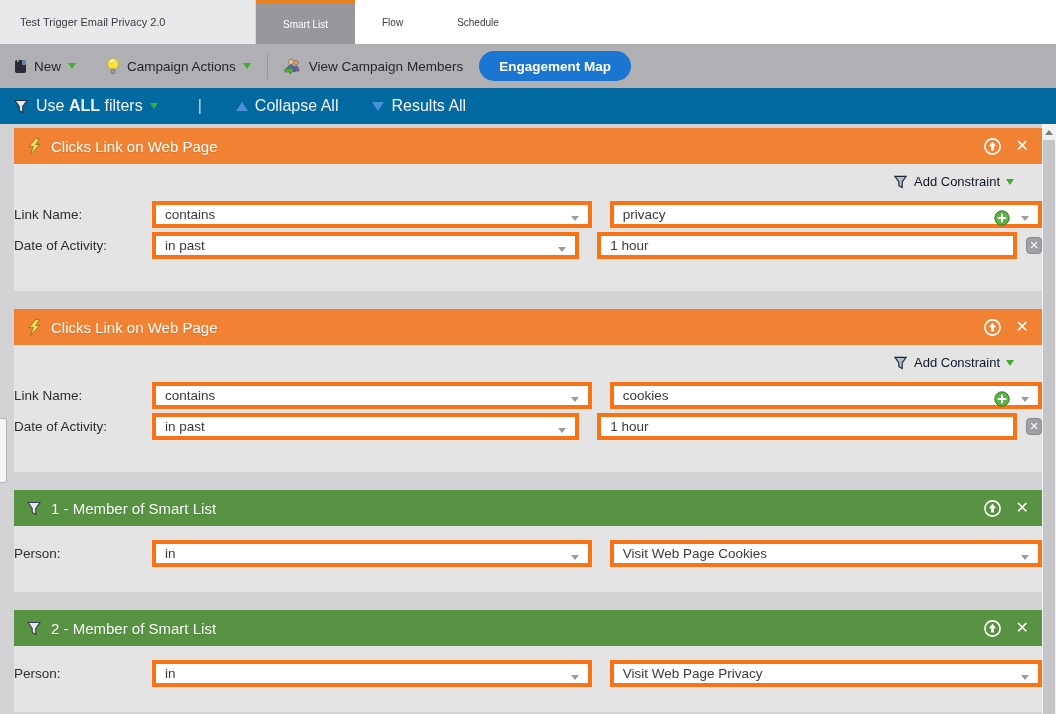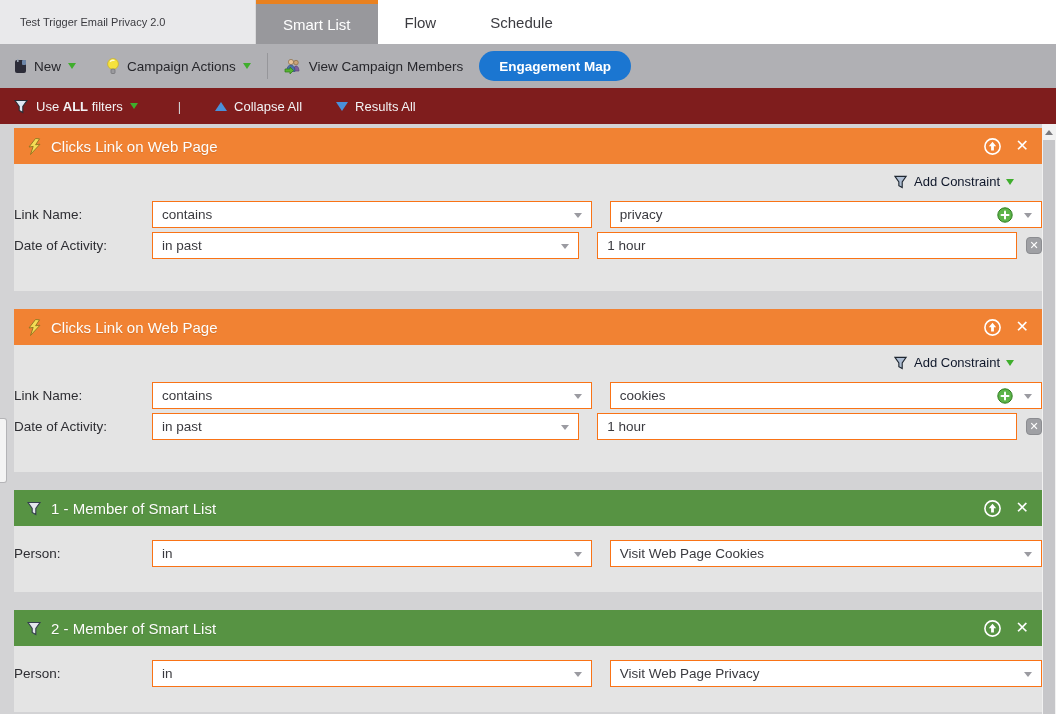--- a/index.html
+++ b/index.html
@@ -3,35 +3,35 @@
 <meta charset="utf-8">
 <style>
   * { margin:0; padding:0; box-sizing:border-box; }
   html,body { width:1056px; height:714px; overflow:hidden;
     font-family:"Liberation Sans","DejaVu Sans",sans-serif; background:#fff; }
 
   
   .tabbar { height:44px; display:flex; background:#ffffff; }
   .project-tab { width:256px; background:#e9e9eb; display:flex; align-items:center;
     padding-left:20px; font-size:11px; color:#3b3b40; border-right:1px solid #d9d9db; }
-  .tab { display:flex; align-items:center; padding:0 27px; font-size:15px; color:#3b3b40; cursor:default; }
+  .tab { display:flex; align-items:center; padding:0 27px; font-size:10px; color:#3b3b40; cursor:default; }
   .tab.selected { background:#98989c; color:#fff; border-top:4px solid #e9811f; }
 
   
   .toolbar2 { height:44px; background:#b0b0b4; display:flex; align-items:center; padding:0 14px; }
   .tbtn { display:flex; align-items:center; gap:7px; font-size:13.5px; color:#26262b; cursor:pointer; }
   .tb-gap { width:30px; }
   .v-divider { width:1px; height:26px; background:#96969a; margin:0 16px; }
   .pill-btn { height:30px; border-radius:15px; background:#1b76d1; color:#fff;
     display:flex; align-items:center; padding:0 20px; font-size:13.5px; font-weight:bold;
     border:none; margin-left:16px; cursor:pointer; }
 
   
-  .toolbar3 { height:36px; background:#7f1d1d; display:flex; align-items:center;
-    padding:0 14px; font-size:13px; color:#f2f2f4; }
+  .toolbar3 { height:36px; background:#0369a1; display:flex; align-items:center;
+    padding:0 14px; font-size:16px; color:#f2f2f4; }
   .toolbar3 .tbtn3 { display:flex; align-items:center; gap:7px; color:#f2f2f4; cursor:pointer; }
   .bar-sep { color:#d4d4d6; margin:0 34px 0 40px; }
   .bold { font-weight:bold; }
 
   
   .content { position:relative; height:590px; background:#d3d3d5; padding:4px 14px 0 14px; }
   .card { width:1028px; margin-bottom:18px; }
   .card-header { height:36px; display:flex; align-items:center; padding:0 13px; color:#fdfdfb; font-size:15px; }
   .card-header.orange { background:#f18233; }
   .card-header.green  { background:#579343; }
@@ -41,21 +41,21 @@
   .close-x { color:#fff; font-size:16px; font-weight:bold; line-height:1; }
 
   .card-body { background:#e4e4e4; padding-bottom:32px; }
   .card-body.short { padding:10px 0 25px; }
   .constraint-line { display:flex; justify-content:flex-end; align-items:center; gap:6px;
     padding:10px 28px 8px 0; font-size:13px; color:#0f172a; cursor:pointer; }
 
   .form-row { display:flex; align-items:center; margin-top:4px; }
   .form-label { width:132px; flex-shrink:0; margin-right:6px;
     font-size:13.5px; color:#2e2e33; }
-  .field { position:relative; height:27px; background:#fff; border:1px solid #f97316;
+  .field { position:relative; height:27px; background:#fff; border:4px solid #f97316;
     display:flex; align-items:center; padding:0 13px 0 9px; font-size:13.5px; color:#3a3a3f; }
   .field.op  { width:462px; }
   .field.val { width:454px; margin-left:18px; }
   .caret-down { position:absolute; right:9px; top:11px; width:0; height:0;
     border-left:4px solid transparent; border-right:4px solid transparent;
     border-top:5px solid #9b9ba1; }
   .plus-wrap { position:absolute; right:28px; top:5px; }
   .caret-green { width:0; height:0; border-left:4px solid transparent;
     border-right:4px solid transparent; border-top:6px solid #3fae2c; }
   .caret-blue-up { width:0; height:0; border-left:6px solid transparent;

